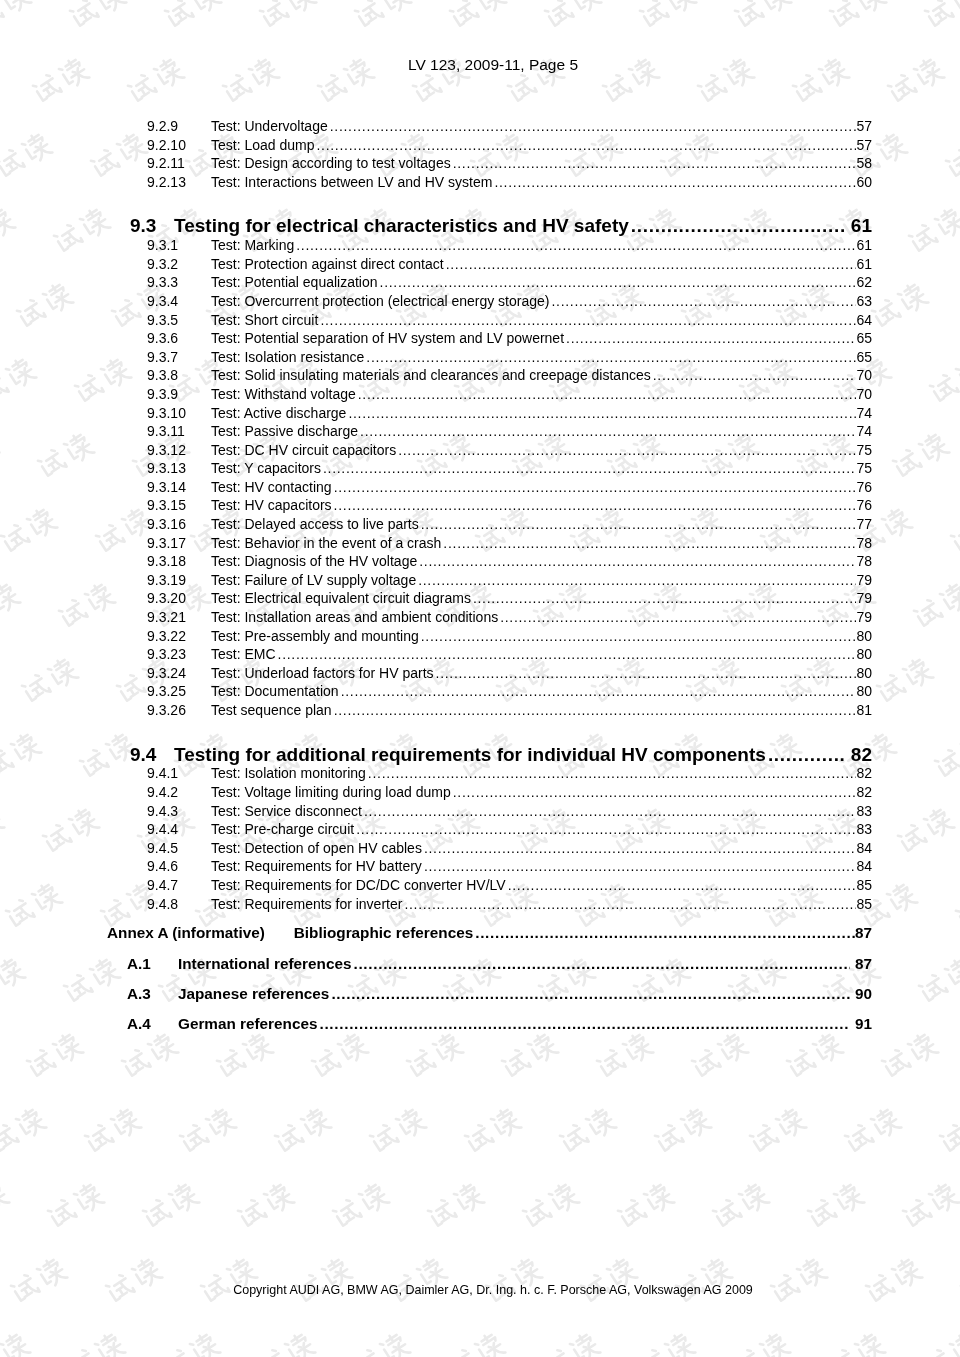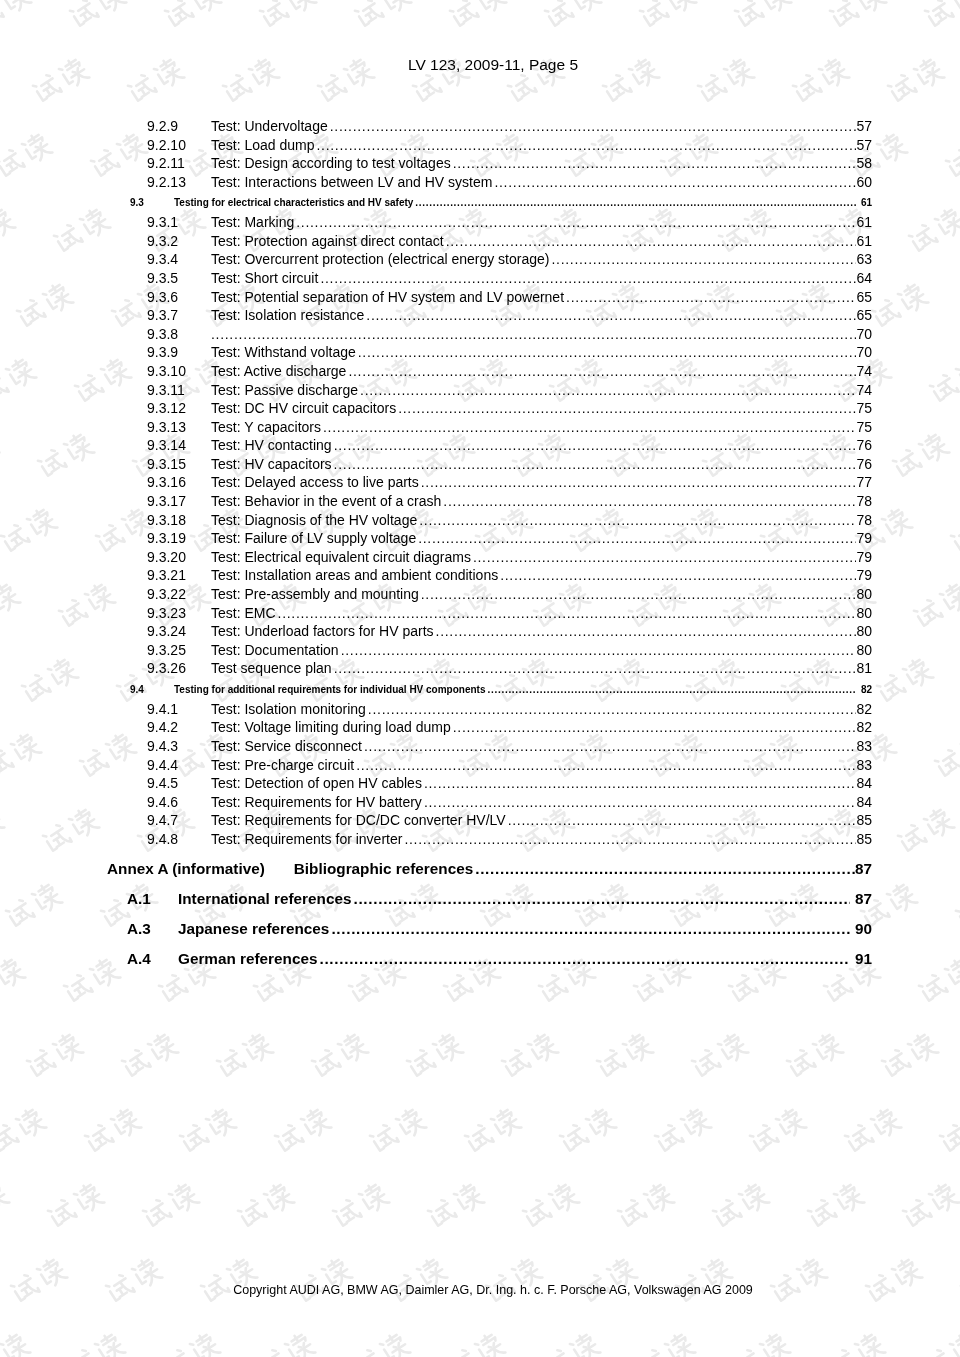--- a/index.html
+++ b/index.html
@@ -28,21 +28,21 @@
   .row{display:flex;align-items:baseline;line-height:18.6px;font-size:14px;}
   .row .num{flex:none;}
   .row .title{flex:none;padding-right:2px;white-space:nowrap;}
   .row .dots{flex:1 1 auto;overflow:hidden;white-space:nowrap;}
   .row .dots::after{
     content:"......................................................................................................................................................................................................................................................................................";
     letter-spacing:0.7px;
   }
   .row .page{flex:none;text-align:right;}
   .sub .num{margin-left:147px;width:64px;}
-  .section{font-weight:bold;font-size:10px;line-height:19.8px;margin-top:2px;}
+  .section{font-weight:bold;font-size:19px;line-height:19.8px;margin-top:25px;}
   .section .num{margin-left:130px;width:44px;}
   .section .page{padding-left:5px;}
   .annex-head{font-weight:bold;font-size:15.3px;line-height:19.8px;margin-top:10px;}
   .annex-head .num{margin-left:107px;padding-right:29px;}
   .annex-sub{font-weight:bold;font-size:15.3px;line-height:19px;margin-top:11px;justify-content:center;}
   .annex-sub .num{margin-left:127px;width:51px;}
   .annex-sub .page{padding-left:5px;}
   .copyright{
     position:absolute;top:1283px;left:13px;width:960px;
     text-align:center;font-size:12.5px;line-height:14px;
@@ -952,20 +952,26 @@
     <span class="page">61</span>
   </div>
 
   <div class="row sub">
     <span class="num">9.3.2</span>
     <span class="title">Test: Protection against direct contact</span>
     <span class="dots"></span>
     <span class="page">61</span>
   </div>
 
+  <div class="row sub">
+    <span class="num">9.3.3</span>
+    <span class="title">Test: Potential equalization</span>
+    <span class="dots"></span>
+    <span class="page">62</span>
+  </div>
 
   <div class="row sub">
     <span class="num">9.3.4</span>
     <span class="title">Test: Overcurrent protection (electrical energy storage)</span>
     <span class="dots"></span>
     <span class="page">63</span>
   </div>
 
   <div class="row sub">
     <span class="num">9.3.5</span>
@@ -983,20 +989,21 @@
 
   <div class="row sub">
     <span class="num">9.3.7</span>
     <span class="title">Test: Isolation resistance</span>
     <span class="dots"></span>
     <span class="page">65</span>
   </div>
 
   <div class="row sub">
     <span class="num">9.3.8</span>
+    <span class="title">Test: Solid insulating materials and clearances and creepage distances</span>
     <span class="dots"></span>
     <span class="page">70</span>
   </div>
 
   <div class="row sub">
     <span class="num">9.3.9</span>
     <span class="title">Test: Withstand voltage</span>
     <span class="dots"></span>
     <span class="page">70</span>
   </div>

